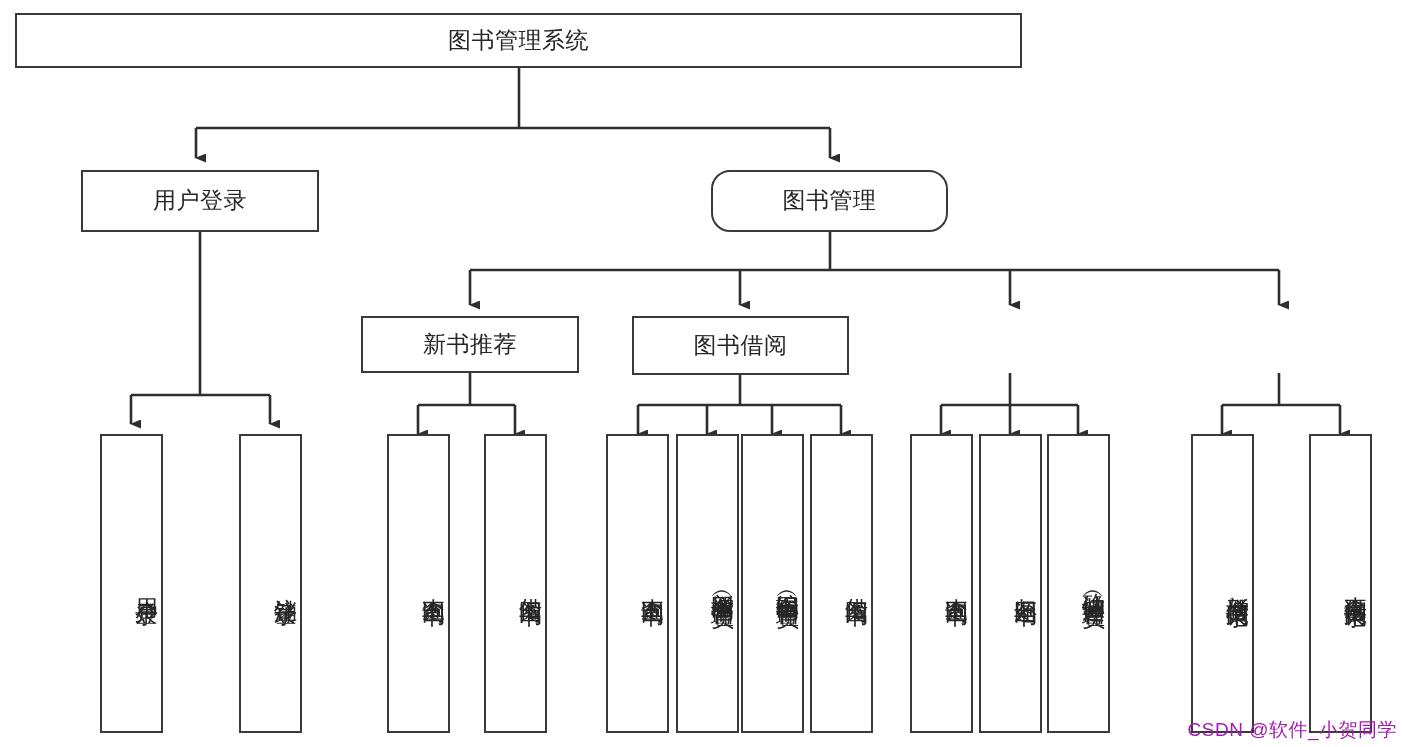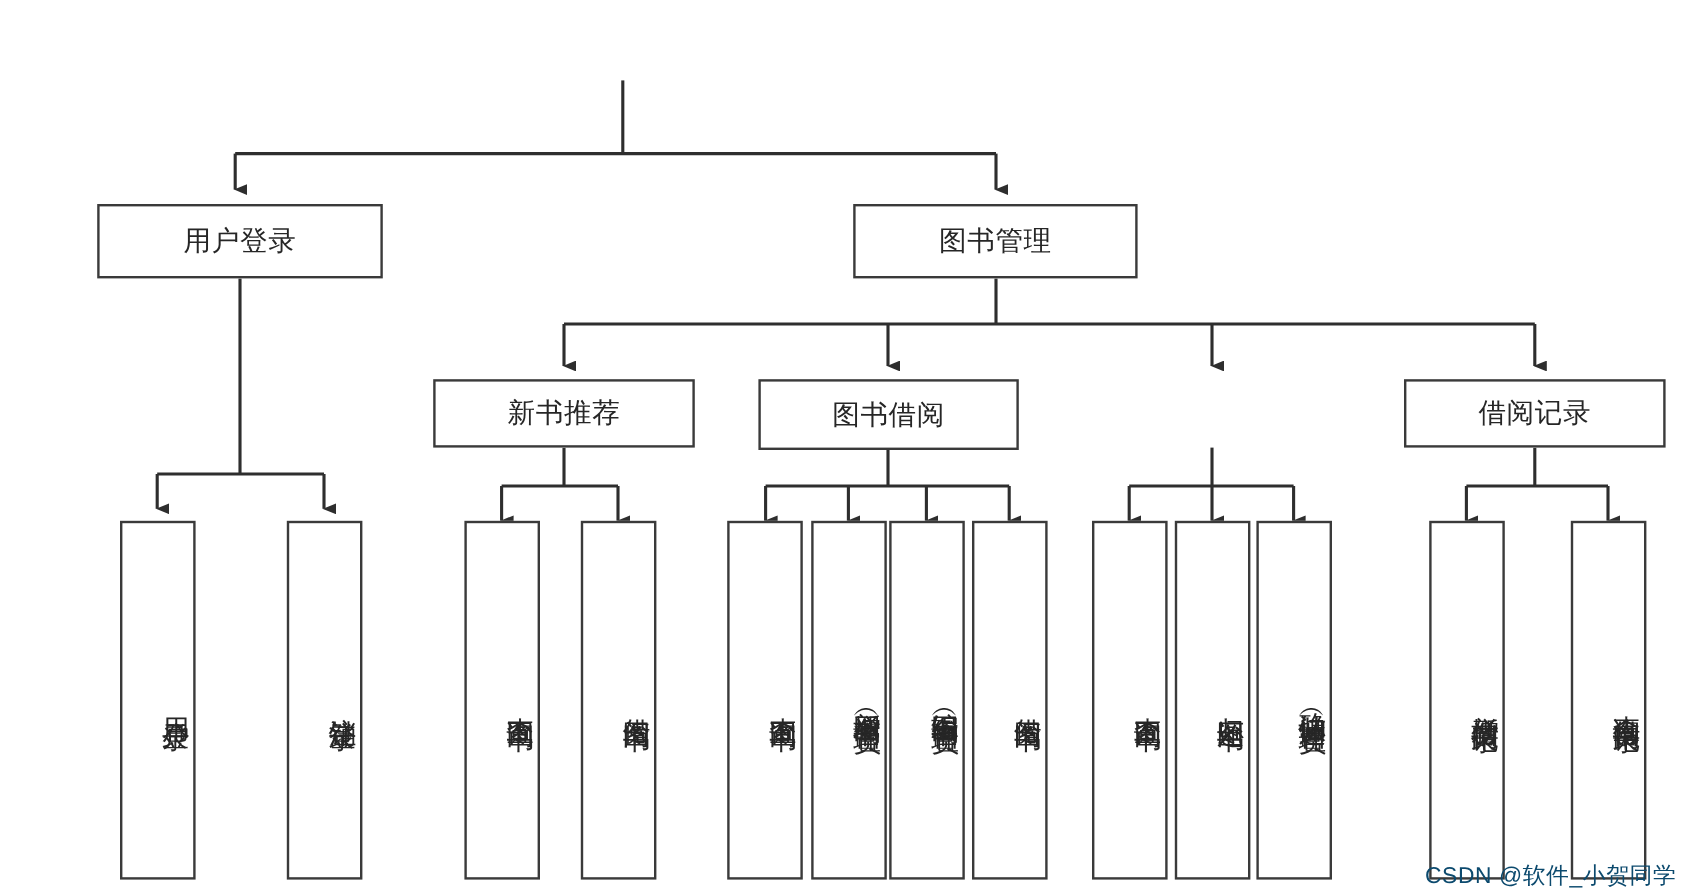--- a/index.html
+++ b/index.html
@@ -58,21 +58,21 @@
   .node-v span {
     writing-mode: vertical-rl;
     text-orientation: upright;
     display: block;
   }
   .watermark {
     position: absolute;
     right: 8px;
     bottom: 4px;
     font-size: 19px;
-    color: #0c4a6e;
+    color: #a21caf;
     white-space: nowrap;
     letter-spacing: 0.5px;
   }
 </style>
 </head>
 <body>
 
 <div id="canvas">
 
   <svg class="connectors" viewBox="0 0 1405 747">
@@ -119,36 +119,36 @@
       <path d="M1010,405 L1010,434" marker-end="url(#arrowhead)"></path>
       <path d="M1078,405 L1078,434" marker-end="url(#arrowhead)"></path>
 
       <path d="M1279,373 L1279,405"></path>
       <path d="M1222,405 L1340,405"></path>
       <path d="M1222,405 L1222,434" marker-end="url(#arrowhead)"></path>
       <path d="M1340,405 L1340,434" marker-end="url(#arrowhead)"></path>
     </g>
   </svg>
 
+  <div class="node node-h node-root" style="left:15px; top:13px; width:1007px; height:55px;">
+    <span>图书管理系统</span>
+  </div>
 
   <div class="node node-h" style="left:81px; top:170px; width:238px; height:62px;">
     <span>用户登录</span>
   </div>
-  <div class="node node-h" style="left:711px; top:170px; width:237px; height:62px;">
+  <div class="node node-h" style="left:711px; top:170px; width:237px; height:62px;border-radius:19px;">
     <span>图书管理</span>
   </div>
 
   <div class="node node-h" style="left:361px; top:316px; width:218px; height:57px;">
     <span>新书推荐</span>
   </div>
   <div class="node node-h" style="left:632px; top:316px; width:217px; height:59px;">
     <span>图书借阅</span>
-  </div>
-  <div class="node node-h" style="left:1170px; top:316px; width:218px; height:57px;">
-    <span>借阅记录</span>
   </div>
 
   <div class="node node-v" style="left:100px; top:434px; width:63px; height:299px;">
     <span>用户登录</span>
   </div>
   <div class="node node-v" style="left:239px; top:434px; width:63px; height:299px;">
     <span>注销登录</span>
   </div>
 
   <div class="node node-v" style="left:387px; top:434px; width:63px; height:299px;">

